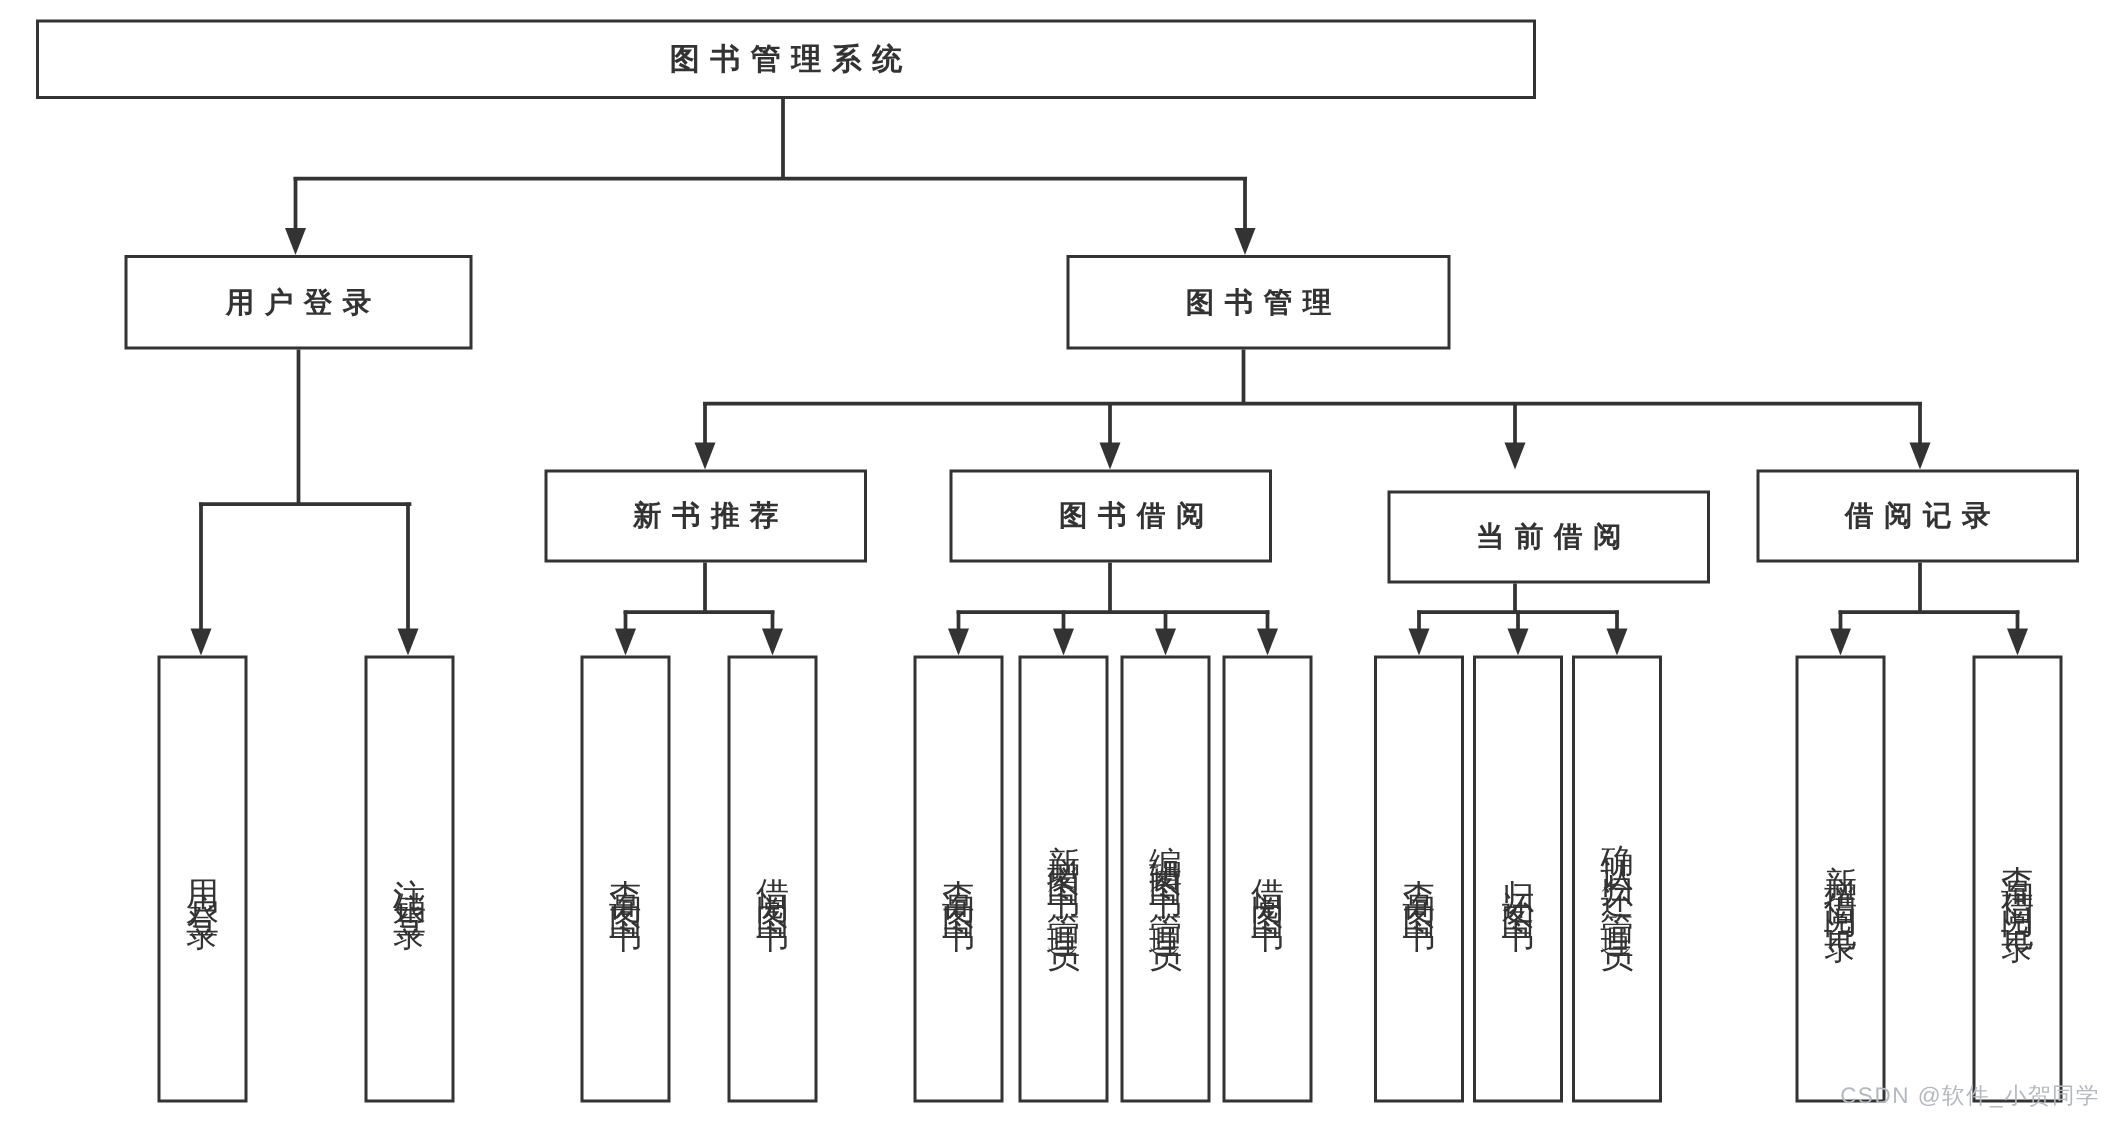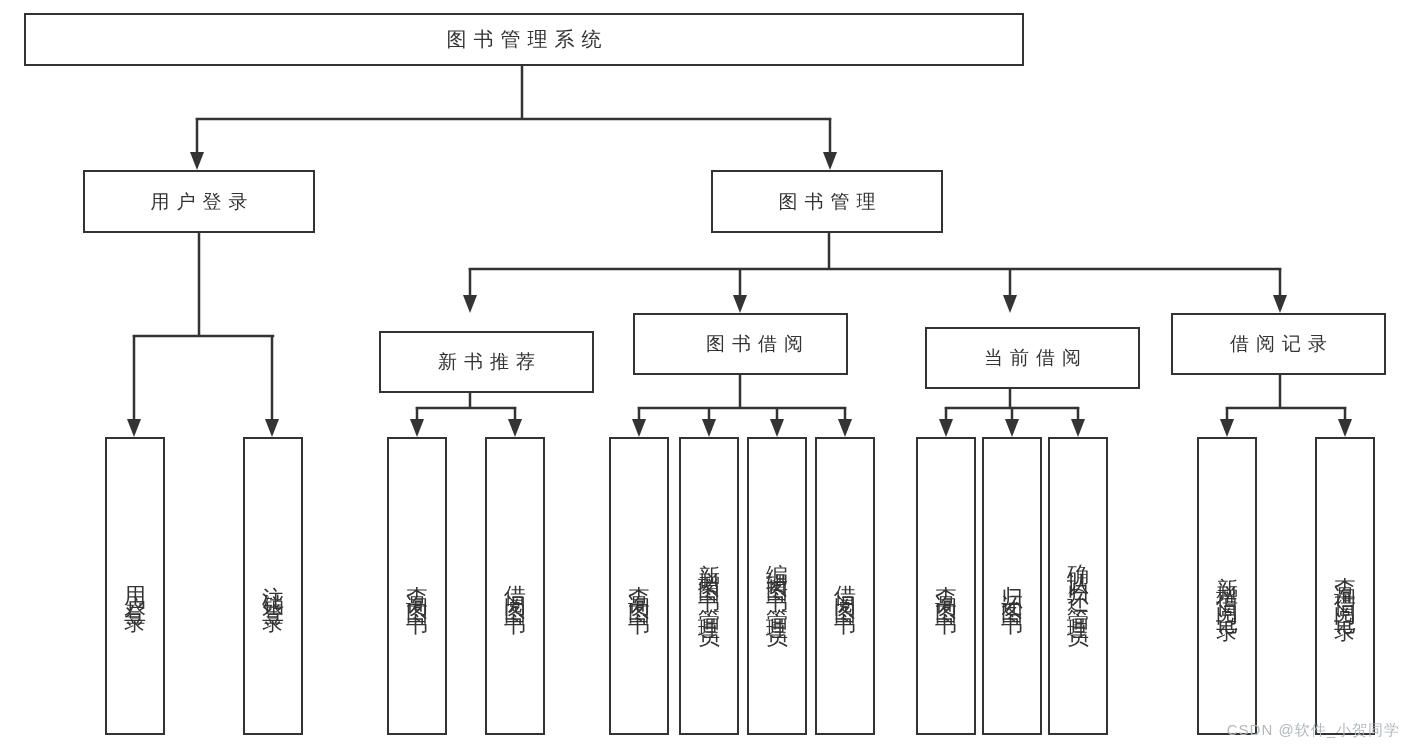--- a/index.html
+++ b/index.html
@@ -12,38 +12,38 @@
     overflow:hidden;
   }
   #wires{position:absolute;left:0;top:0;z-index:0;}
   #wires line{stroke:#333333;stroke-width:2.5;}
   #wires polygon{fill:#333333;stroke:none;}
   .hbox{
     position:absolute;box-sizing:border-box;
     border:2.5px solid #333333;background:#ffffff;
     display:flex;align-items:center;justify-content:center;
     font-size:19px;letter-spacing:7px;text-indent:7px;
-    color:#333333;z-index:1;white-space:nowrap;
+    color:#333333;z-index:1;white-space:nowrap;font-weight:bold;
   }
   .vbox{
     position:absolute;box-sizing:border-box;
     border:2.5px solid #333333;background:#ffffff;
     display:flex;align-items:center;justify-content:center;
     z-index:1;
   }
   .vbox .vtext{
     writing-mode:vertical-rl;
     font-size:22px;letter-spacing:9px;
     color:#333333;line-height:1;
   }
   
   #b-root {left:24px; top:13px; width:1000px; height:53px; font-size:20px;}
   #b-l2-0 {left:83px;  top:170px; width:232px; height:63px;}
-  #b-l2-1 {left:711px; top:170px; width:232px; height:63px;}
-  #b-l3-0 {left:363px; top:331px; width:215px; height:62px;margin-left:16px;}
+  #b-l2-1 {left:711px; top:170px; width:256px; height:63px;}
+  #b-l3-0 {left:363px; top:313px; width:215px; height:62px;}
   #b-l3-1 {left:633px; top:313px; width:215px; height:62px;padding-left:28px;}
   #b-l3-2 {left:903px; top:327px; width:215px; height:62px;margin-left:22px;}
   #b-l3-3 {left:1171px;top:313px; width:215px; height:62px;}
   .leaf{top:437px;width:60px;height:298px;}
   #lf0{left:105px;} #lf1{left:243px;}
   #lf2{left:387px;} #lf3{left:485px;}
   #lf4{left:609px;} #lf5{left:679px;} #lf6{left:747px;} #lf7{left:815px;}
   #lf8{left:916px;} #lf9{left:982px;} #lf10{left:1048px;}
   #lf11{left:1197px;} #lf12{left:1315px;}
   #watermark{

